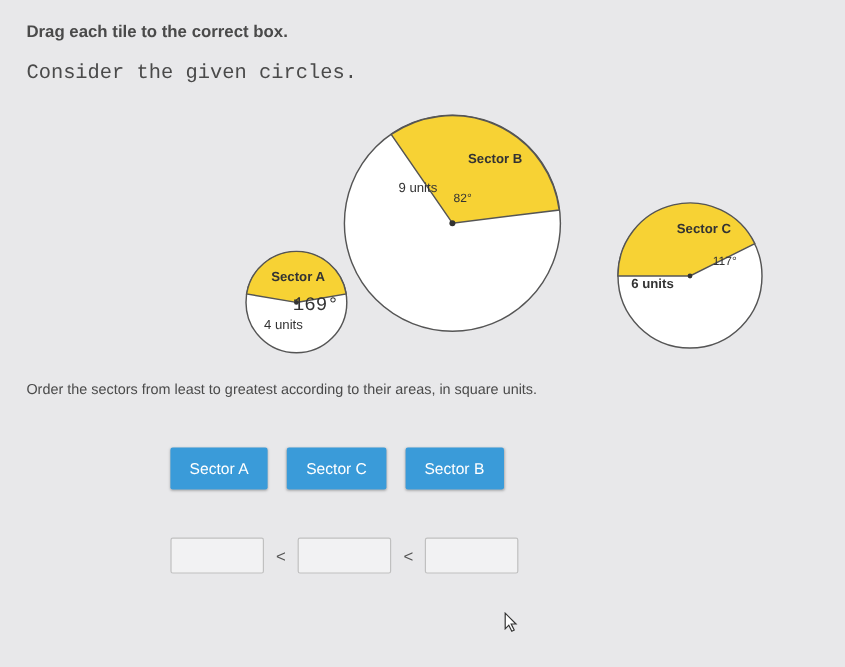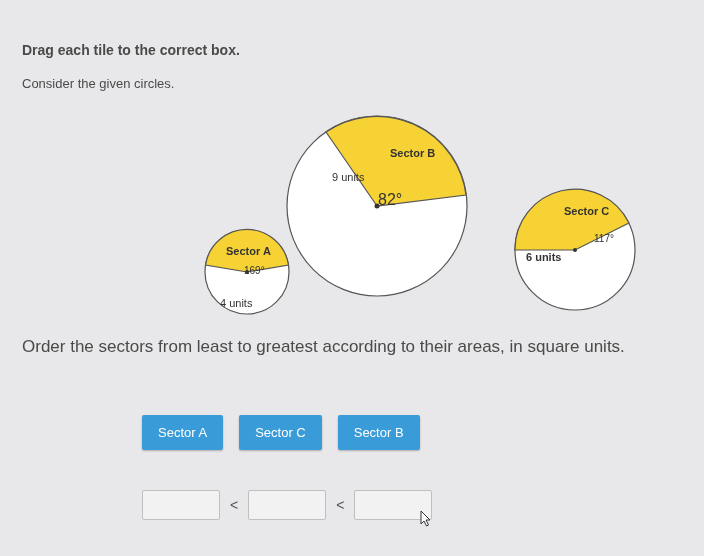--- a/index.html
+++ b/index.html
@@ -9,43 +9,43 @@
     background: #e8e8ea;
     font-family: Arial, sans-serif;
     color: #4a4a4a;
     padding: 18px 22px;
     position: relative;
   }
   .instruction {
     font-size: 14px;
     font-weight: bold;
     margin-bottom: 18px;
-    margin-top: 24px;
   }
   .subtext {
-    font-size: 13px;
+    font-size: 17px;
     margin-bottom: 10px;
+    font-family: Liberation Mono, monospace;
   }
   .circles-area {
     position: relative;
     width: 660px;
     height: 230px;
   }
   .circle-wrap {
     position: absolute;
   }
   .circle-label {
     position: absolute;
     font-size: 11px;
     color: #333;
   }
   .question {
-    font-size: 17px;
+    font-size: 12px;
     margin-top: 6px;
-    margin-bottom: 58px;
+    margin-bottom: 42px;
   }
   .tiles-row {
     display: flex;
     gap: 16px;
     margin-left: 120px;
     margin-bottom: 40px;
   }
   .tile {
     background: #3a9bd9;
     color: #fff;
@@ -88,32 +88,32 @@
 <div class="circles-area">
 
   <div class="circle-wrap" style="left:260px; top:10px;">
     <svg width="190" height="190" viewBox="0 0 190 190">
       <circle cx="95" cy="95" r="90" fill="#fff" stroke="#555" stroke-width="1.2"></circle>
       <path d="M95 95 L44 21 A90 90 0 0 1 184 84 Z" fill="#f7d234" stroke="#555" stroke-width="1.2"></path>
       <circle cx="95" cy="95" r="2.5" fill="#333"></circle>
     </svg>
     <div class="circle-label" style="left:108px; top:36px; font-weight:bold;">Sector B</div>
     <div class="circle-label" style="left:50px; top:60px;text-align:center;">9 units</div>
-    <div class="circle-label" style="left:96px; top:80px; font-size:16px;">82°</div>
+    <div class="circle-label" style="left:96px; top:69px; font-size:10px;">82°</div>
   </div>
 
   <div class="circle-wrap" style="left:180px; top:126px;">
     <svg width="90" height="90" viewBox="0 0 90 90">
       <circle cx="45" cy="45" r="42" fill="#fff" stroke="#555" stroke-width="1.2"></circle>
       <path d="M45 45 L3.5 38 A42 42 0 0 1 86.5 38 Z" fill="#f7d234" stroke="#555" stroke-width="1.2"></path>
       <circle cx="45" cy="45" r="2" fill="#333"></circle>
     </svg>
     <div class="circle-label" style="left:24px; top:18px; font-weight:bold;">Sector A</div>
-    <div class="circle-label" style="left:42px; top:38px; font-size:10px;">169°</div>
-    <div class="circle-label" style="left:18px; top:70px;">4 units</div>
+    <div class="circle-label" style="left:42px; top:38px; font-size:16px;font-family:Liberation Mono, monospace;">169°</div>
+    <div class="circle-label" style="left:18px; top:58px;">4 units</div>
   </div>
 
   <div class="circle-wrap" style="left:490px; top:86px;">
     <svg width="126" height="126" viewBox="0 0 126 126">
       <circle cx="63" cy="63" r="60" fill="#fff" stroke="#555" stroke-width="1.2"></circle>
       <path d="M63 63 L3 63 A60 60 0 0 1 117 36 Z" fill="#f7d234" stroke="#555" stroke-width="1.2"></path>
       <circle cx="63" cy="63" r="2" fill="#333"></circle>
     </svg>
     <div class="circle-label" style="left:52px; top:18px; font-weight:bold;">Sector C</div>
     <div class="circle-label" style="left:82px; top:46px; font-size:10px;text-align:right;">117°</div>

